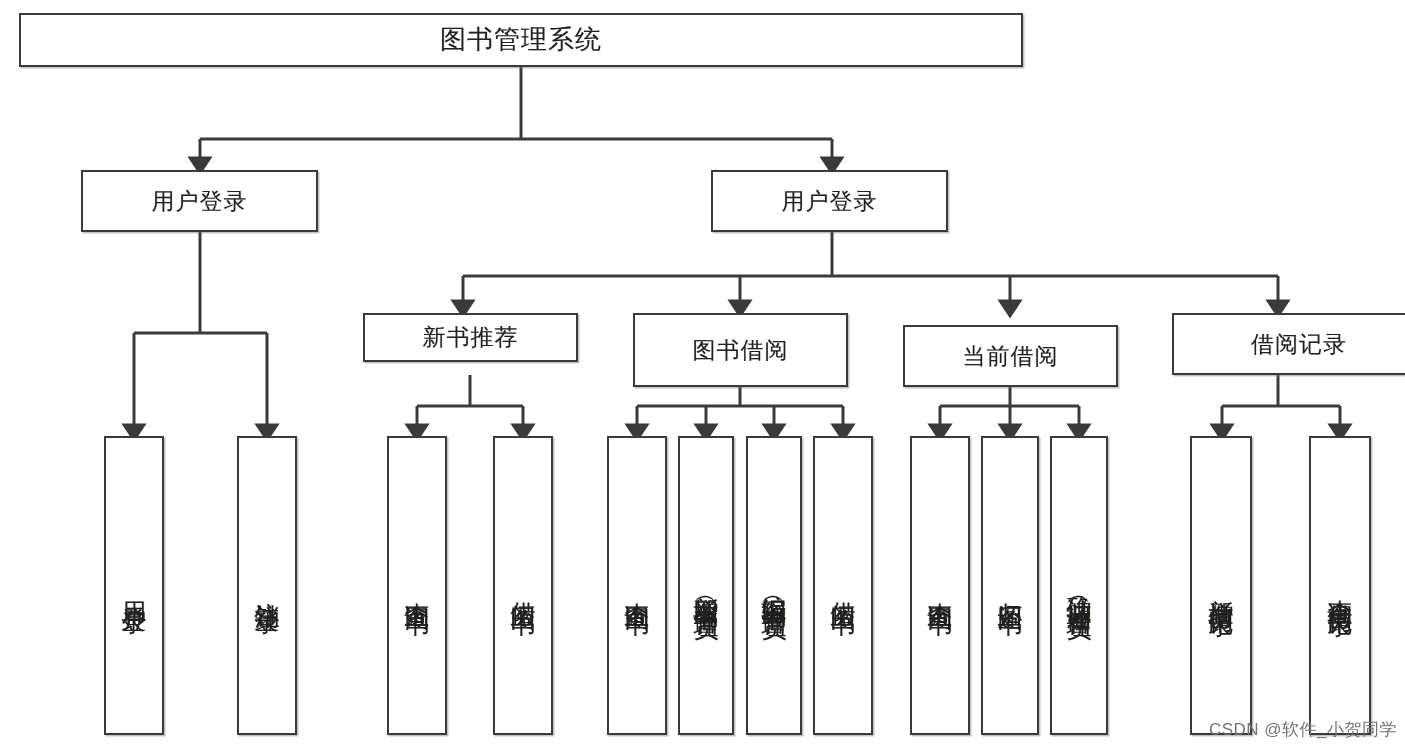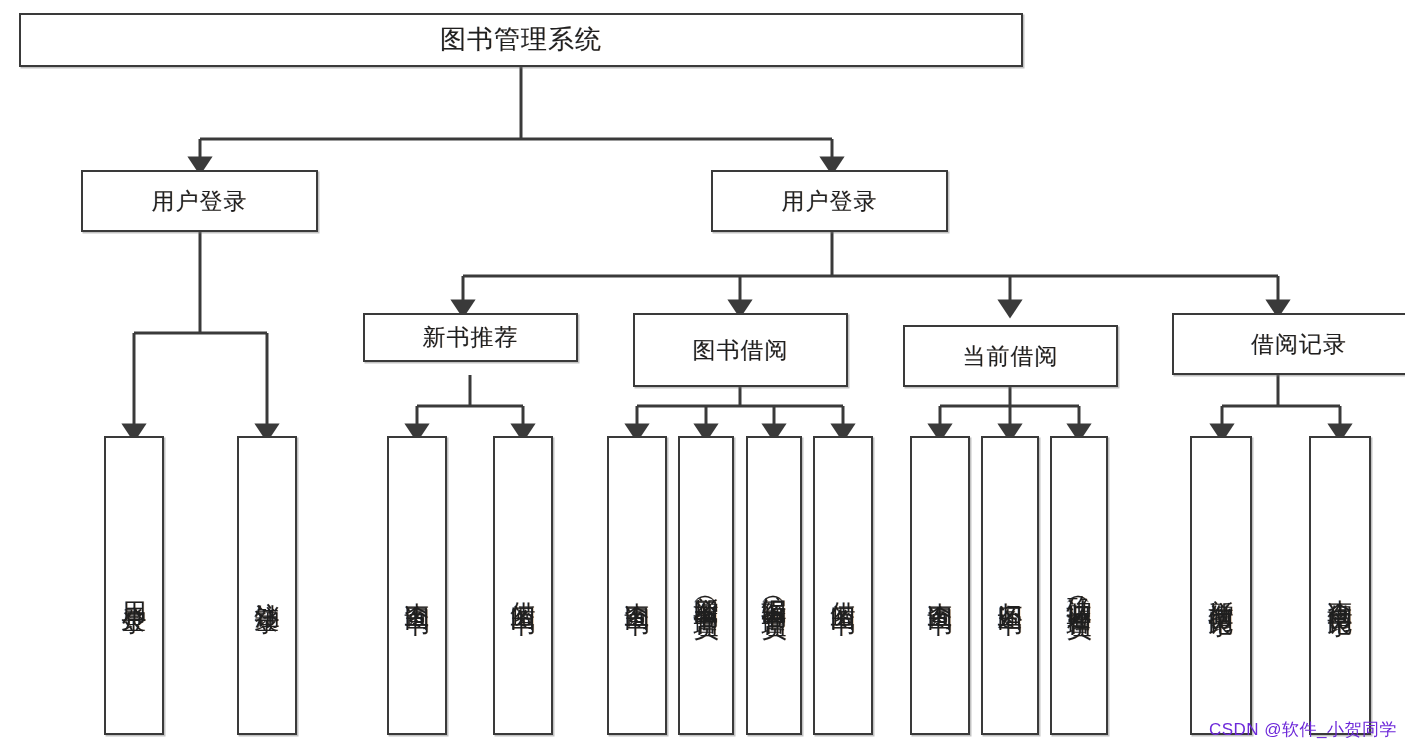--- a/index.html
+++ b/index.html
@@ -45,21 +45,21 @@
     display:flex;
     align-items:center;
     justify-content:center;
   }
   .node.leaf.topalign .lbl{align-items:flex-start;padding-top:2px;}
 
   .watermark{
     position:absolute;
     right:8px;bottom:6px;
     font-size:17px;
-    color:#6d28d9;
+    color:#737373;
     letter-spacing:.5px;
     white-space:nowrap;
     pointer-events:none;
   }
 </style>
 </head>
 <body>
 
 <div id="canvas">
 

